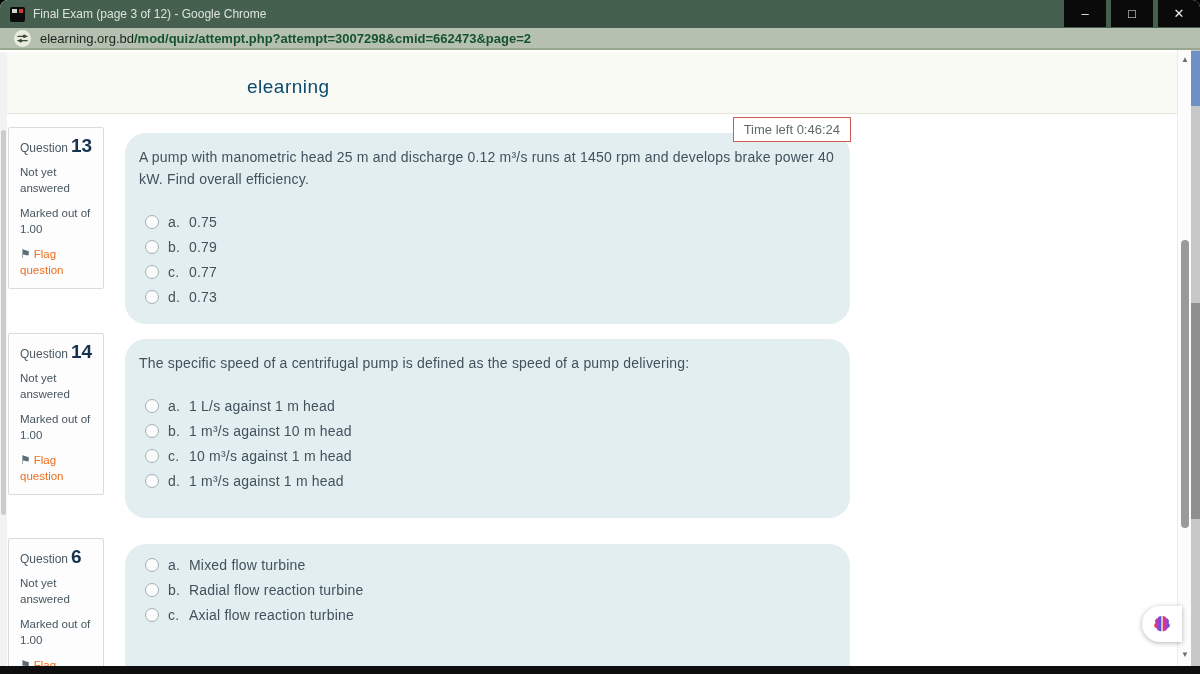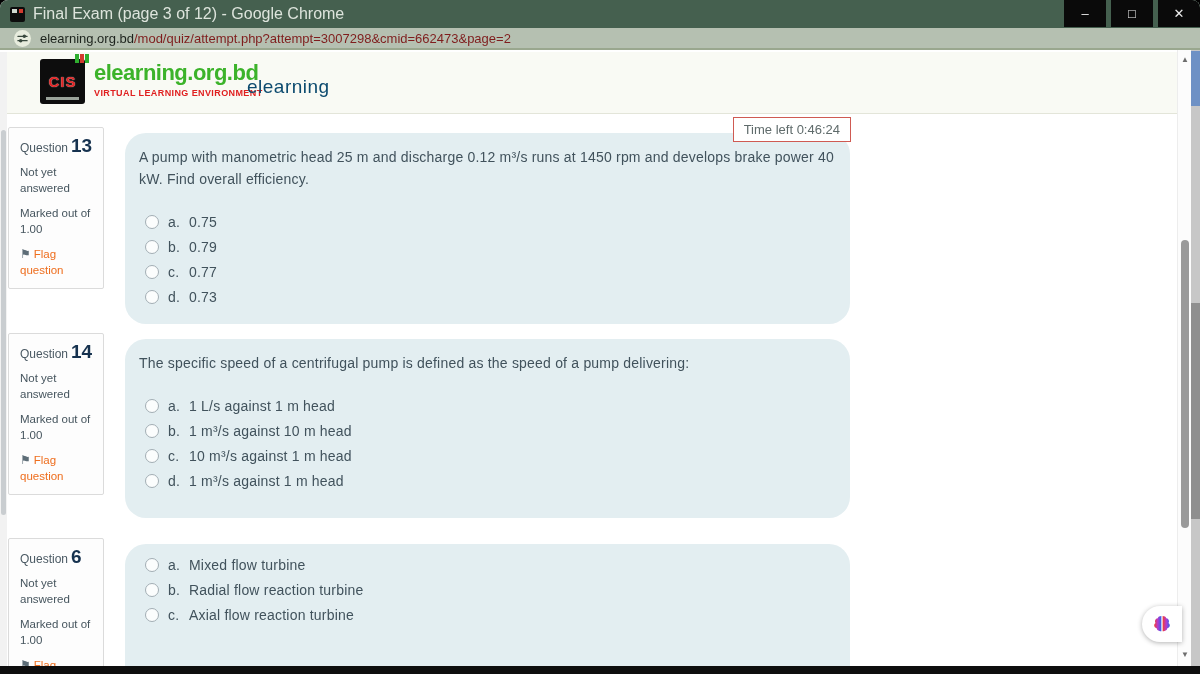--- a/index.html
+++ b/index.html
@@ -8,36 +8,36 @@
   .window { position: relative; width: 1200px; height: 674px; background: #ffffff;
             border-radius: 8px 8px 0 0; overflow: hidden; }
 
   
   .titlebar { position: absolute; left: 0; top: 0; width: 1200px; height: 28px;
               background: #45604f; display: flex; align-items: center; }
   .favicon { width: 15px; height: 15px; margin-left: 10px; background: #0c0c0c;
              border-radius: 2px; position: relative; flex: 0 0 auto; }
   .favicon::before { content: ""; position: absolute; left: 2px; top: 2px; width: 5px; height: 4px; background: #cfd8cf; }
   .favicon::after { content: ""; position: absolute; right: 2px; top: 2px; width: 4px; height: 4px; background: #d23b2f; }
-  .win-title { color: #dde4dc; font-size: 16px; margin-left: 8px; white-space: nowrap; }
+  .win-title { color: #dde4dc; font-size: 12px; margin-left: 8px; white-space: nowrap; }
   .win-buttons { position: absolute; right: 0; top: 0; display: flex; }
   .win-btn { width: 42px; height: 27px; background: #0a0a0a; margin-left: 5px;
              color: #ececec; display: flex; align-items: center; justify-content: center;
              font-size: 13px; cursor: default; }
   .win-btn.close { border-top-right-radius: 7px; }
 
   
   .toolbar { position: absolute; left: 0; top: 28px; width: 1200px; height: 22px;
              background: #b5c0b1; display: flex; align-items: center;
              border-bottom: 2px solid #99a78e; }
   .site-info { width: 17px; height: 17px; border-radius: 50%; background: #e7ecdd;
                margin-left: 14px; display: flex; align-items: center; justify-content: center; flex: 0 0 auto; }
   .url { margin-left: 9px; font-size: 13px; white-space: nowrap; }
   .url .domain { color: #1d231d; }
-  .url .path { color: #7f1d1d; }
+  .url .path { color: #14532d; font-weight: bold; }
 
   
   .site-header { position: absolute; left: 0; top: 52px; width: 1200px; height: 62px;
                  background: #f9faf4; border-bottom: 1px solid #e3e5d9; }
   .logo { position: absolute; left: 40px; top: 7px; display: flex; cursor: pointer; }
   .logo-badge { width: 45px; height: 45px; background: #0d0d0d; border-radius: 3px;
                 position: relative; color: #e32222; font-weight: bold; font-size: 15px;
                 letter-spacing: 1px; display: flex; align-items: center; justify-content: center;
                 text-shadow: 0 0 1px #fff; }
   .logo-badge::before { content: ""; position: absolute; right: -4px; top: -5px; width: 14px; height: 9px;
@@ -134,27 +134,20 @@
         <circle cx="8" cy="3.6" r="1.9" fill="#39493e"></circle>
         <circle cx="4" cy="8.4" r="1.9" fill="#39493e"></circle>
       </svg>
     </div>
     <div class="url">
       <span class="domain">elearning.org.bd</span><span class="path">/mod/quiz/attempt.php?attempt=3007298&amp;cmid=662473&amp;page=2</span>
     </div>
   </div>
 
   <div class="site-header">
-    <div class="logo">
-      <div class="logo-badge">CIS</div>
-      <div class="logo-texts">
-        <div class="logo-title">elearning.org.bd</div>
-        <div class="logo-subtitle">VIRTUAL LEARNING ENVIRONMENT</div>
-      </div>
-    </div>
     <div class="site-name">elearning</div>
   </div>
 
   <div class="timer">
     <span>Time left</span>
     <span>0:46:24</span>
   </div>
 
   <div class="qinfo" style="top:127px;">
     <div class="qhead">

